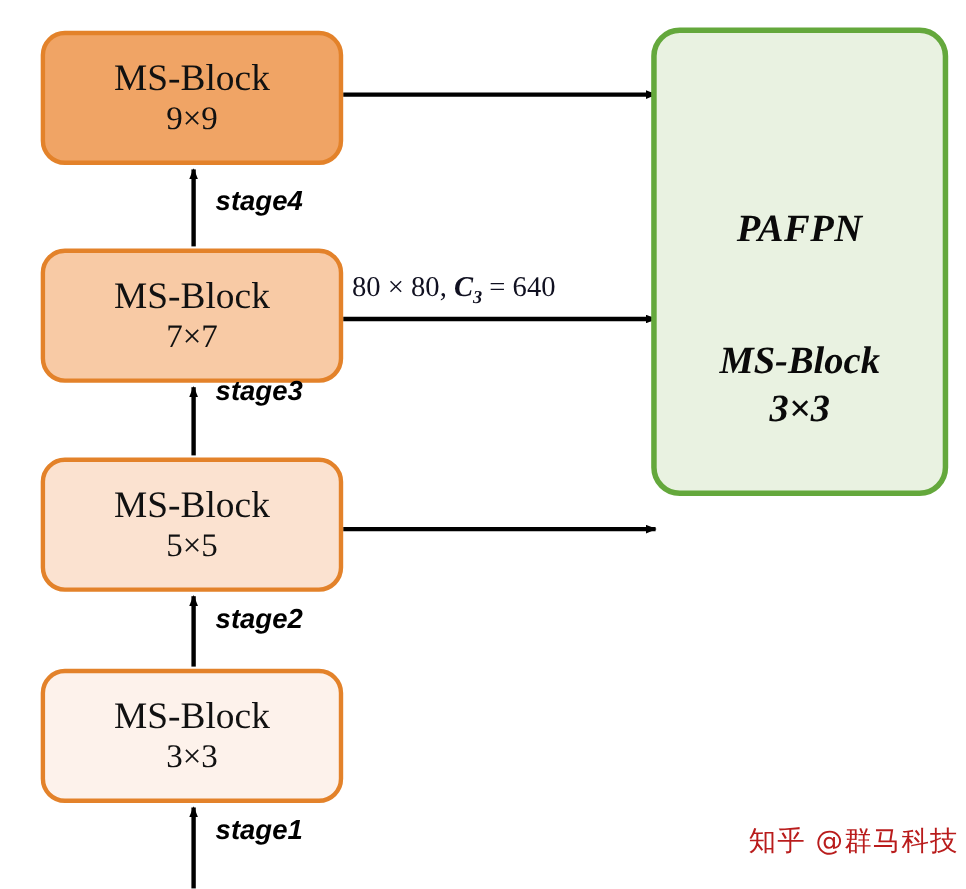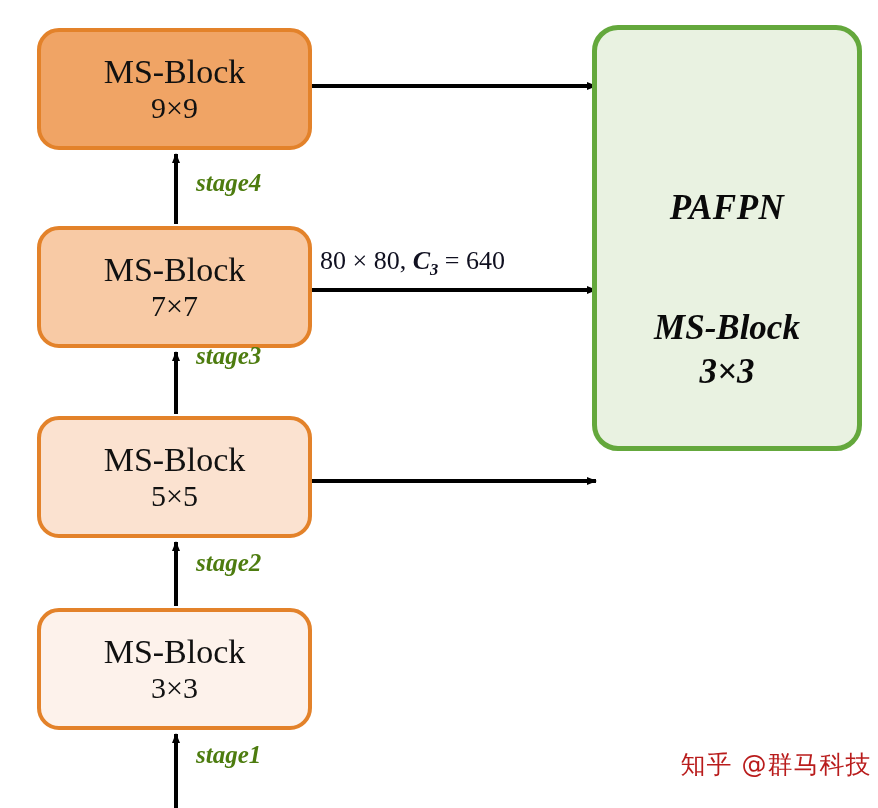--- a/index.html
+++ b/index.html
@@ -57,25 +57,25 @@
     font-weight: bold;
     font-style: italic;
   }
   #pafpn-title { margin-top: 158px; font-size: 35px; letter-spacing: 0.5px; }
   #pafpn-sub1  { margin-top: 80px;  font-size: 35px; }
   #pafpn-sub2  { margin-top: 4px;   font-size: 35px; }
 
   
   .stage-label {
     position: absolute;
-    font-family: Liberation Serif, serif;
+    font-family: Liberation Sans, sans-serif;
     font-style: italic;
     font-weight: bold;
     font-size: 25px;
-    color: #4d7c0f;
+    color: #000000;
     white-space: nowrap;
   }
   #stage4-label { left: 196px; top: 169px; }
   #stage3-label { left: 196px; top: 342px; }
   #stage2-label { left: 196px; top: 549px; }
   #stage1-label { left: 196px; top: 741px; }
 
   
   .edge-label {
     position: absolute;

